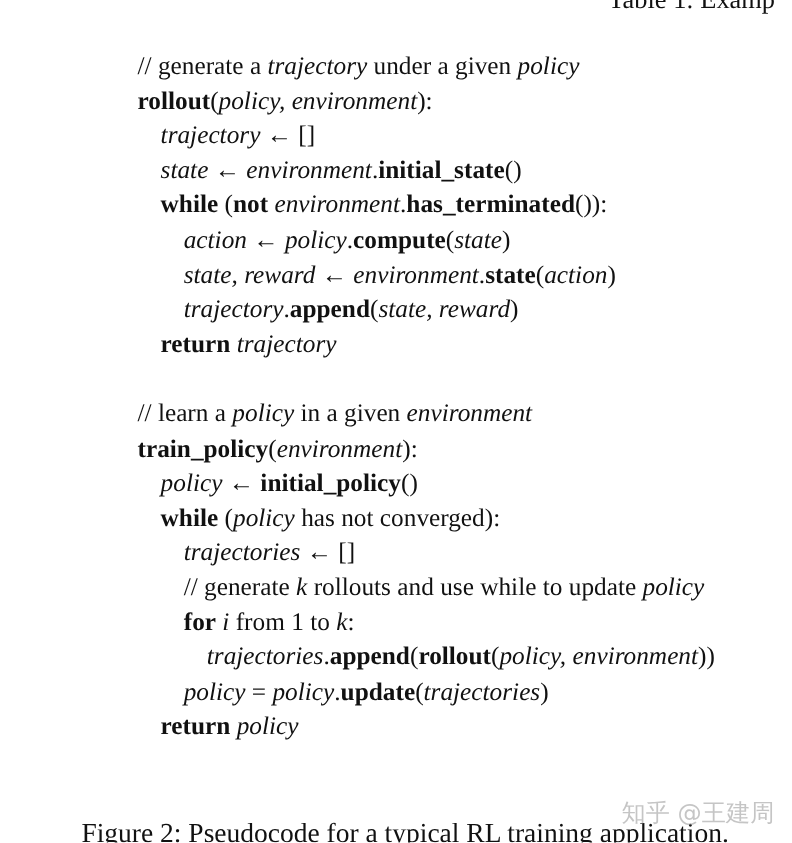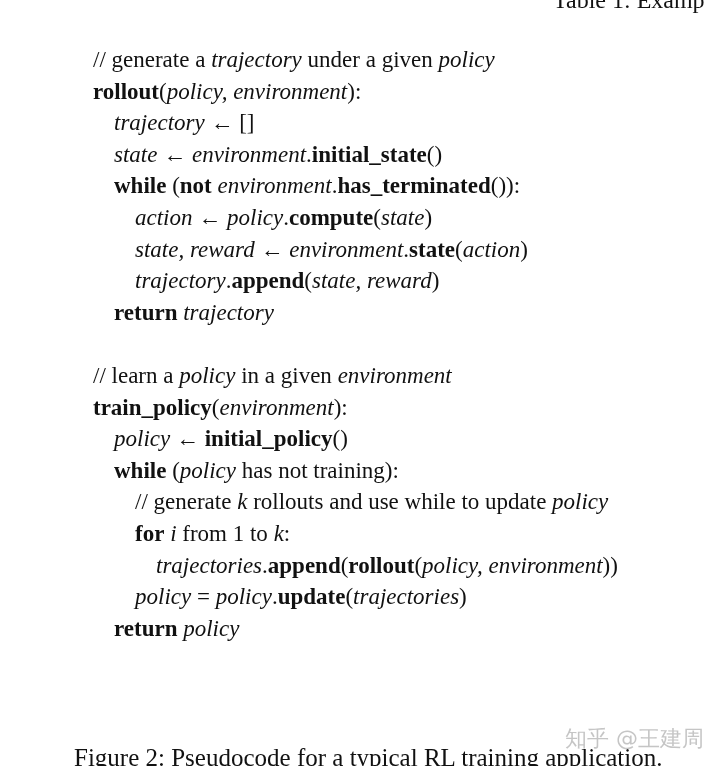--- a/index.html
+++ b/index.html
@@ -9,21 +9,21 @@
     color: #111111;
   }
   .top-cut {
     position: absolute; left: 553px; top: -13px;
     font-size: 24px; white-space: nowrap; color: #111;
   }
   .code {
     position: absolute; left: 93px; top: 44px;
     font-size: 23px; line-height: 31.6px;
   }
-  .line { white-space: nowrap; height: 31.6px; }
+  .line { white-space: nowrap; height: 31.6px; margin-left: 32px; }
   .blank { height: 31.6px; }
   .i1 { padding-left: 21px; }
   .i2 { padding-left: 42px; }
   .i3 { padding-left: 63px; }
   .it { font-style: italic; }
   .b { font-weight: bold; }
   .caption {
     position: absolute; left: 74px; top: 704px;
     font-size: 25px; white-space: nowrap; margin-top: 40px;
   }
@@ -72,21 +72,24 @@
   <div class="line">
     <span>// learn a </span><span class="it">policy</span><span> in a given </span><span class="it">environment</span>
   </div>
   <div class="line">
     <span class="b">train_policy</span><span>(</span><span class="it">environment</span><span>):</span>
   </div>
   <div class="line i1">
     <span class="it">policy</span><span> ← </span><span class="b">initial_policy</span><span>()</span>
   </div>
   <div class="line i1">
-    <span class="b">while</span><span> (</span><span class="it">policy</span><span> has not training):</span>
+    <span class="b">while</span><span> (</span><span class="it">policy</span><span> has not converged):</span>
+  </div>
+  <div class="line i2">
+    <span class="it">trajectories</span><span> ← </span><span>[]</span>
   </div>
   <div class="line i2">
     <span>// generate </span><span class="it">k</span><span> rollouts and use while to update </span><span class="it">policy</span>
   </div>
   <div class="line i2">
     <span class="b">for</span><span class="it"> i</span><span> from 1 to </span><span class="it">k</span><span>:</span>
   </div>
   <div class="line i3">
     <span class="it">trajectories</span><span>.</span><span class="b">append</span><span>(</span><span class="b">rollout</span><span>(</span><span class="it">policy, environment</span><span>))</span>
   </div>

